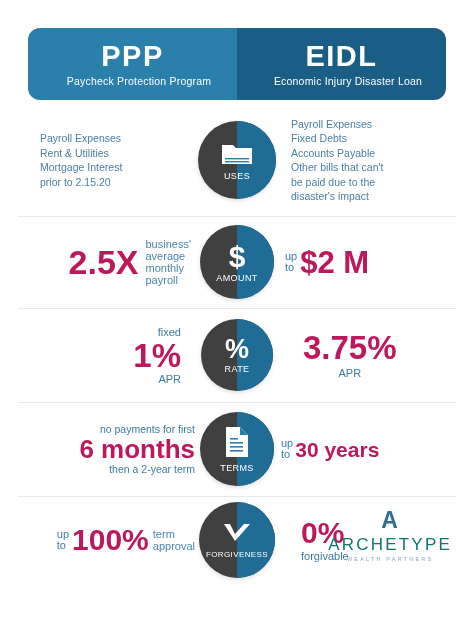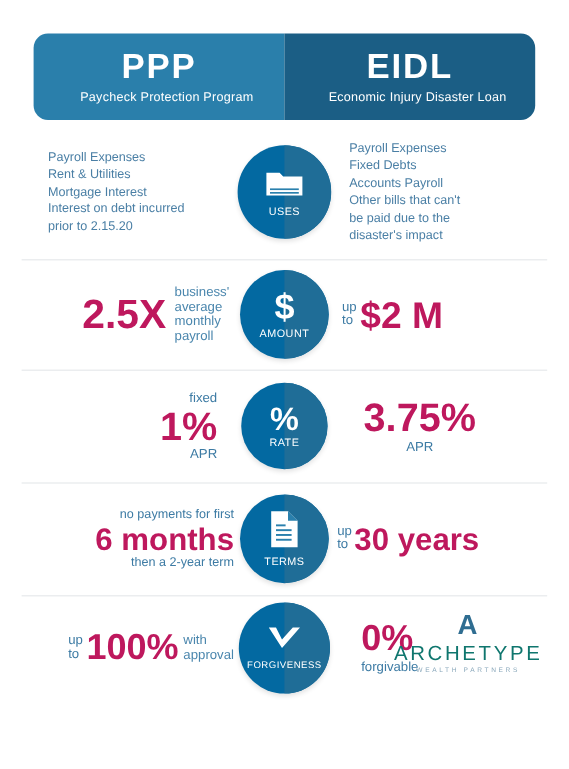--- a/index.html
+++ b/index.html
@@ -73,21 +73,21 @@
   .col-mid{
     width:80px;
     display:flex;align-items:center;justify-content:center;
   }
 
   
   .badge{
     position:relative;
     border-radius:50%;
     overflow:hidden;
-    background:#0369a1;
+    background:#404040;
     display:flex;flex-direction:column;
     align-items:center;justify-content:center;
     box-shadow:0 2px 4px rgba(0,0,0,.12);
   }
   .badge::after{
     content:"";
     position:absolute;top:0;right:0;
     width:50%;height:100%;
     background:#1f6d97;
   }
@@ -179,21 +179,20 @@
       <div class="hdr-sub">Economic Injury Disaster Loan</div>
     </div>
   </div>
 
   <div class="row" style="top:112px;height:96px;">
     <div class="col-left">
       <div class="list">
         <div>Payroll Expenses</div>
         <div>Rent &amp; Utilities</div>
         <div>Mortgage Interest</div>
-        <div>Interest on debt incurred</div>
         <div>prior to 2.15.20</div>
       </div>
     </div>
     <div class="col-mid">
       <div class="badge" style="width:78px;height:78px;">
         <div class="badge-inner">
           <span style="display:block;">
             <svg width="32" height="26" viewBox="0 0 32 26" aria-hidden="true">
               <path d="M1 5 L1 24 L31 24 L31 8 L15 8 L12 5 Z" fill="#ffffff"></path>
               <rect x="4" y="18" width="24" height="1.4" fill="#2a80ad"></rect>
@@ -201,21 +200,21 @@
             </svg>
           </span>
           <span class="badge-label">USES</span>
         </div>
       </div>
     </div>
     <div class="col-right">
       <div class="list-r">
         <div>Payroll Expenses</div>
         <div>Fixed Debts</div>
-        <div>Accounts Payroll</div>
+        <div>Accounts Payable</div>
         <div>Other bills that can't</div>
         <div>be paid due to the</div>
         <div>disaster's impact</div>
       </div>
     </div>
   </div>
   <div class="sep" style="top:216px;"></div>
 
   <div class="row" style="top:220px;height:84px;">
     <div class="col-left">
@@ -293,34 +292,34 @@
           </span>
           <span class="badge-label">TERMS</span>
         </div>
       </div>
     </div>
     <div class="col-right" style="padding-left:4px;">
       <div class="tiny-stack" style="margin-right:2px;">
         <div>up</div>
         <div>to</div>
       </div>
-      <div class="big" style="font-size:26px;">30 years</div>
+      <div class="big" style="font-size:21px;">30 years</div>
     </div>
   </div>
   <div class="sep" style="top:496px;"></div>
 
   <div class="row" style="top:500px;height:80px;">
     <div class="col-left" style="padding-right:2px;">
       <div class="tiny-stack" style="margin-right:3px;">
         <div>up</div>
         <div>to</div>
       </div>
       <div class="big" style="font-size:30px;">100%</div>
       <div class="small-stack" style="margin-left:4px;">
-        <div>with</div>
+        <div>term</div>
         <div>approval</div>
       </div>
     </div>
     <div class="col-mid">
       <div class="badge" style="width:76px;height:76px;">
         <div class="badge-inner">
           <span style="display:block;margin-bottom:1px;">
             <svg width="30" height="22" viewBox="0 0 30 22" aria-hidden="true">
               <path d="M2 2 L13 19 L28 2 L22 2 L13 12 L8 2 Z" fill="#ffffff"></path>
             </svg>

